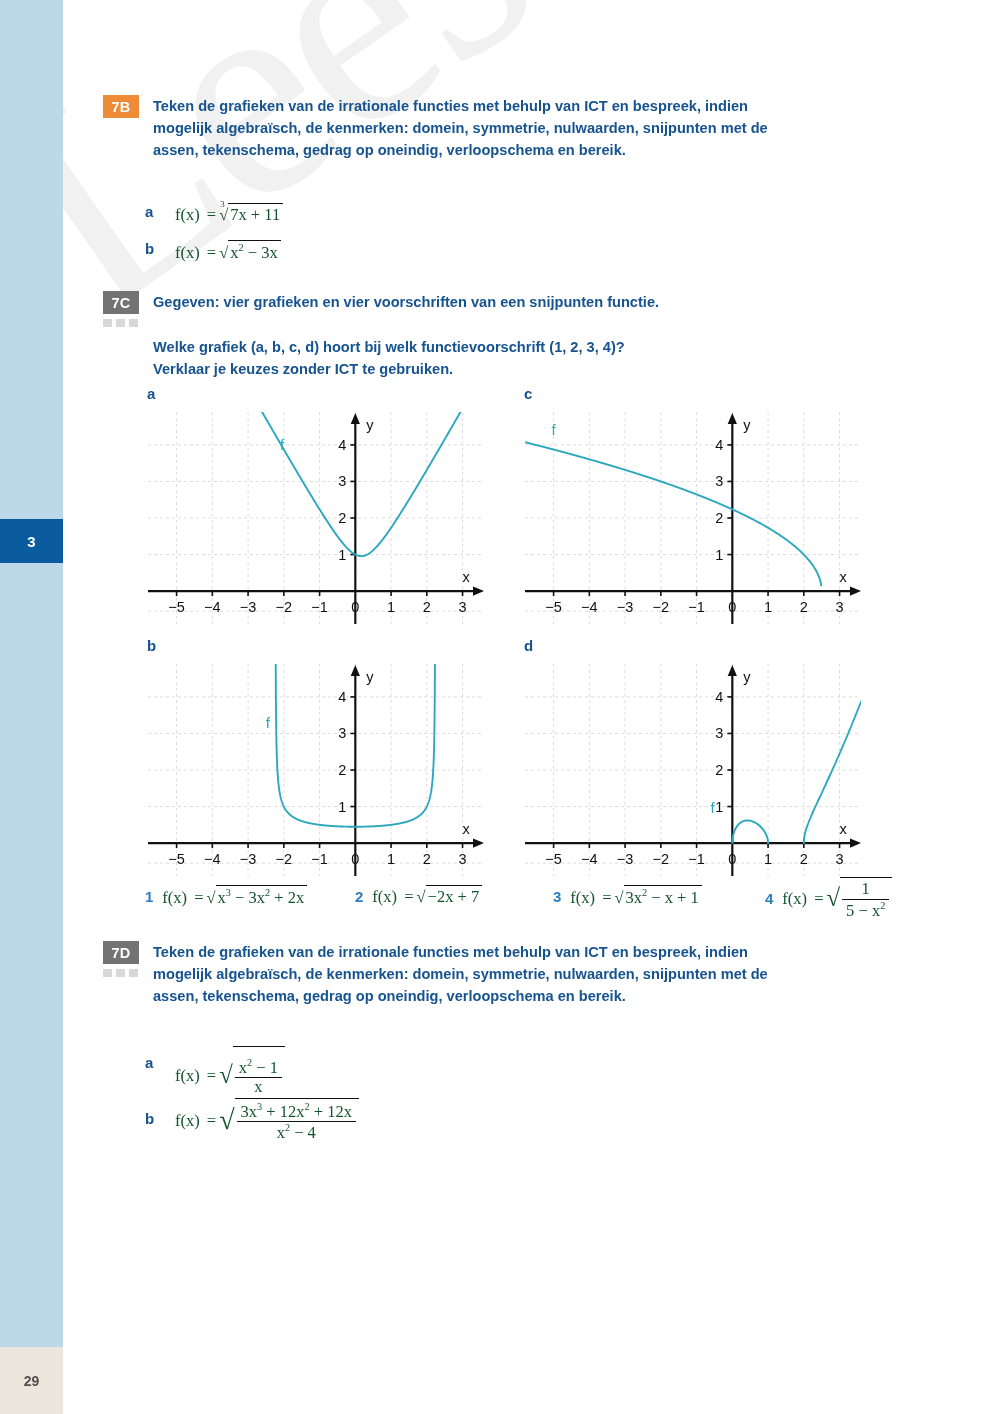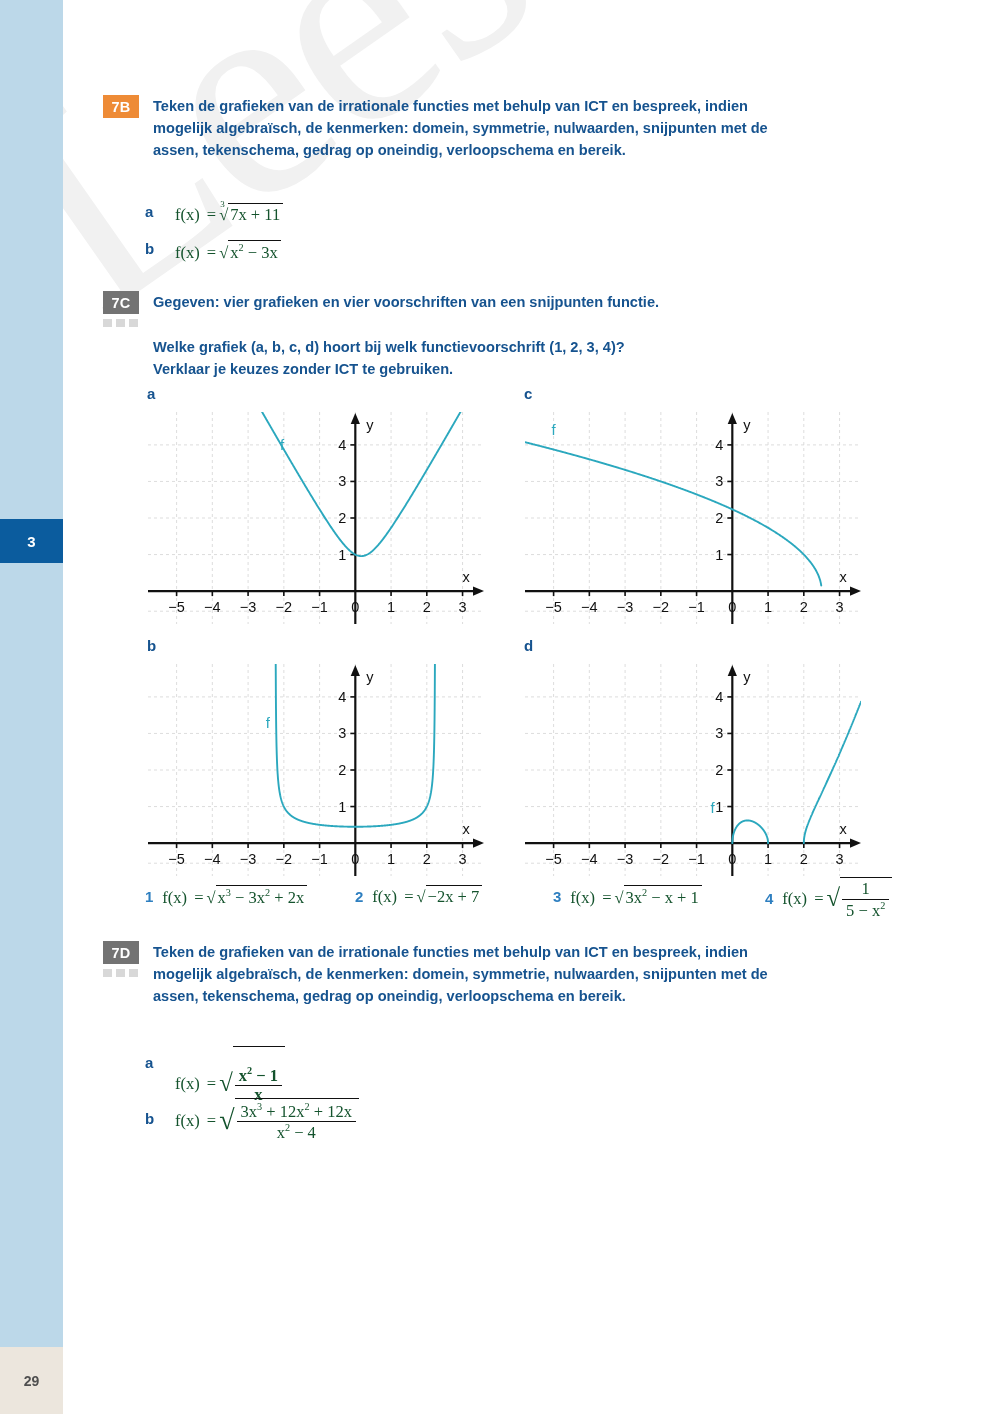--- a/index.html
+++ b/index.html
@@ -423,21 +423,21 @@
           <i></i>
         </div>
       <div class="btext">Teken de grafieken van de irrationale functies met behulp van ICT en bespreek, indien mogelijk algebraïsch, de kenmerken: domein, symmetrie, nulwaarden, snijpunten met de assen, tekenschema, gedrag op oneindig, verloopschema en bereik.</div>
     </div>
 
     <div class="itemrow" style="left:145px;top:1046px;">
       <span class="itemlabel" style="top:8px;">a</span>
       <span class="formula" style="top:0;">
         <span class="m">
           <span>f(x)</span>
-          <span style="margin:0 3px;">=</span><span class="rad"><span class="radsym" style="font-size:1.5em;position:relative;top:2px;">√</span><span class="radbody" style="padding-top:18px;font-weight:bold;"><span class="frac"><span class="num"><span>x</span><sup>2</sup><span> − 1</span></span><span class="den">x</span></span></span></span>
+          <span style="margin:0 3px;">=</span><span class="rad"><span class="radsym" style="font-size:1.5em;position:relative;top:2px;">√</span><span class="radbody" style="padding-top:10px;"><span class="frac"><span class="num"><span>x</span><sup>2</sup><span> − 1</span></span><span class="den">x</span></span></span></span>
         </span>
       </span>
     </div>
 
     <div class="itemrow" style="left:145px;top:1098px;">
       <span class="itemlabel" style="top:12px;">b</span>
       <span class="formula" style="top:0;">
         <span class="m">
           <span>f(x)</span>
           <span style="margin:0 3px;">=</span><span class="rad"><span class="radsym" style="font-size:1.7em;position:relative;top:3px;">√</span><span class="radbody" style="padding-top:2px;"><span class="frac"><span class="num">3x<sup>3</sup> + 12x<sup>2</sup> + 12x</span><span class="den">x<sup>2</sup> − 4</span></span></span></span>

